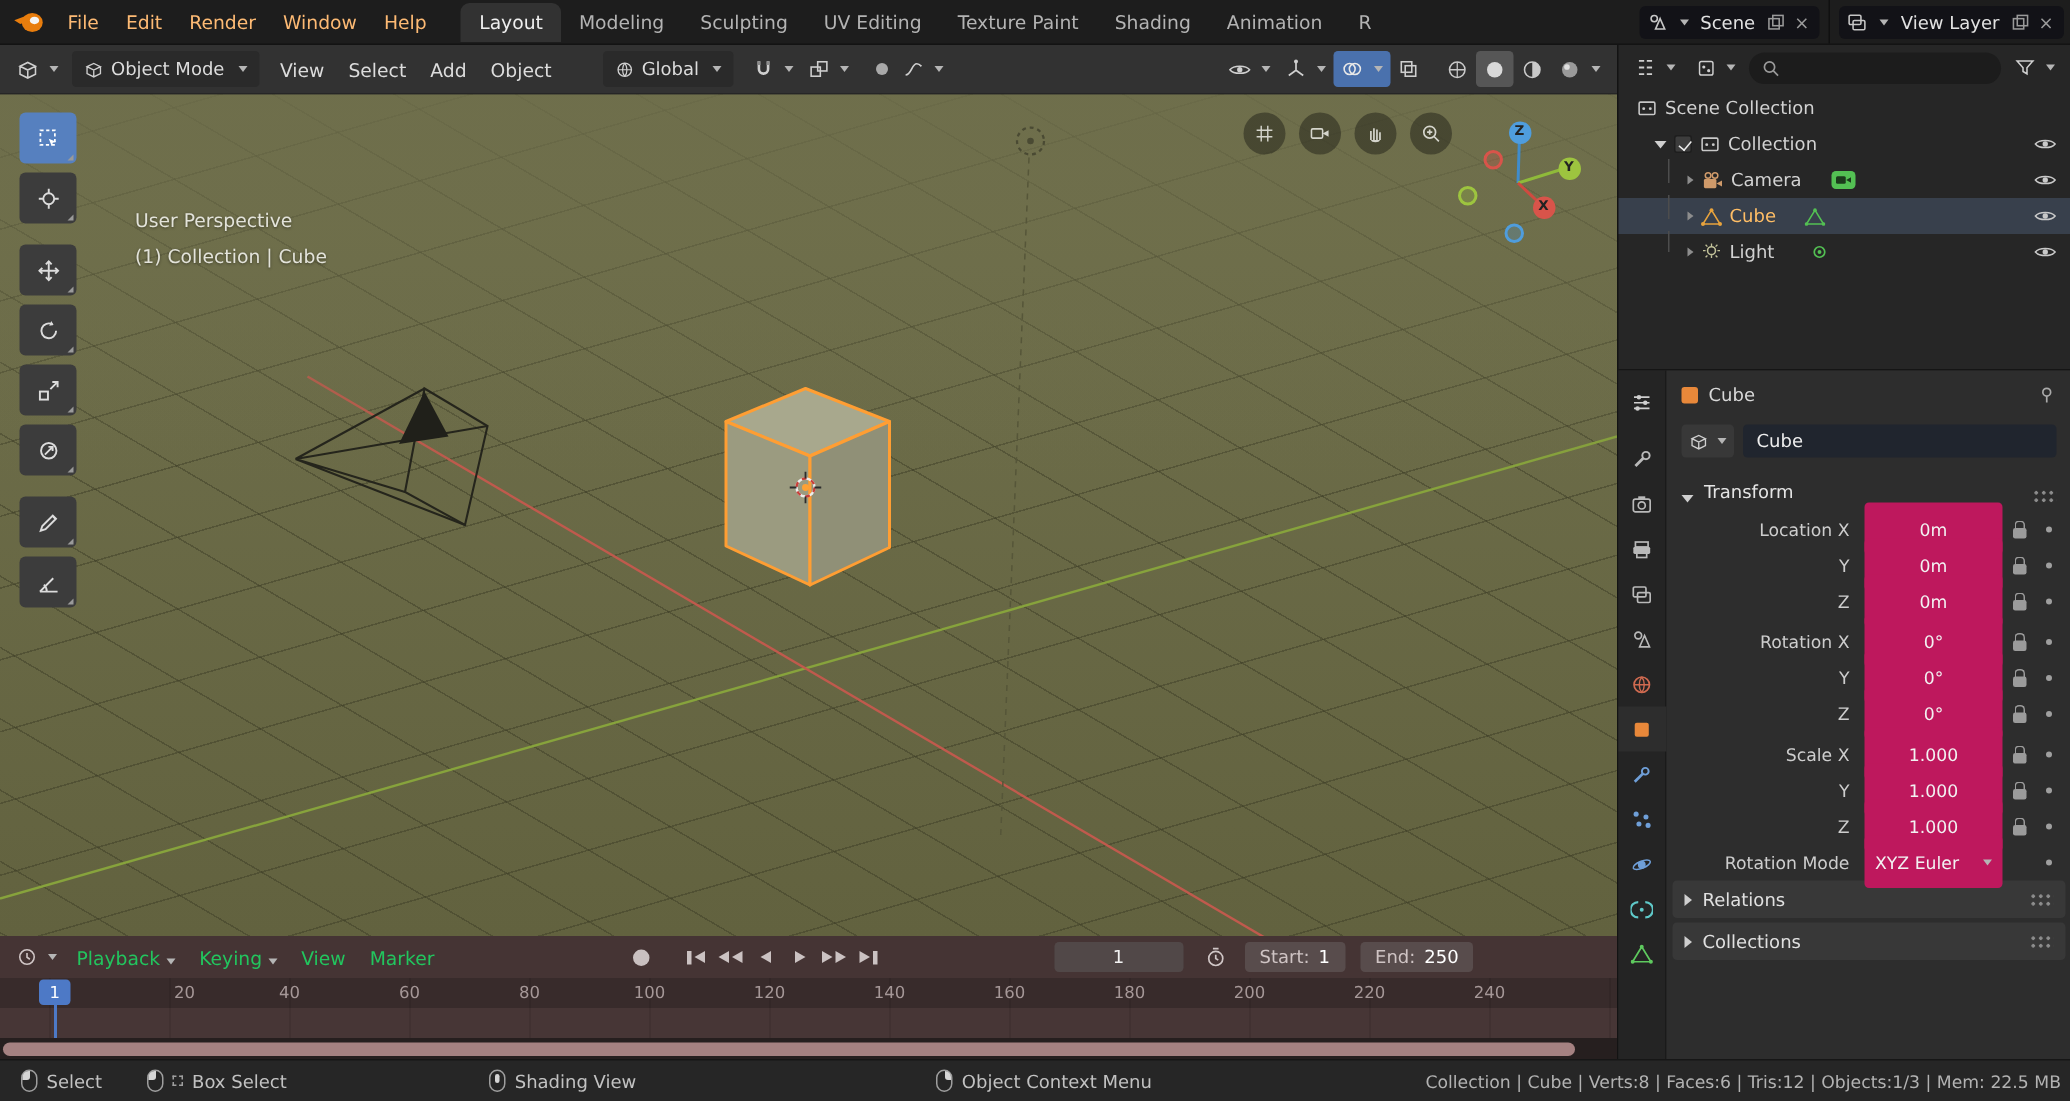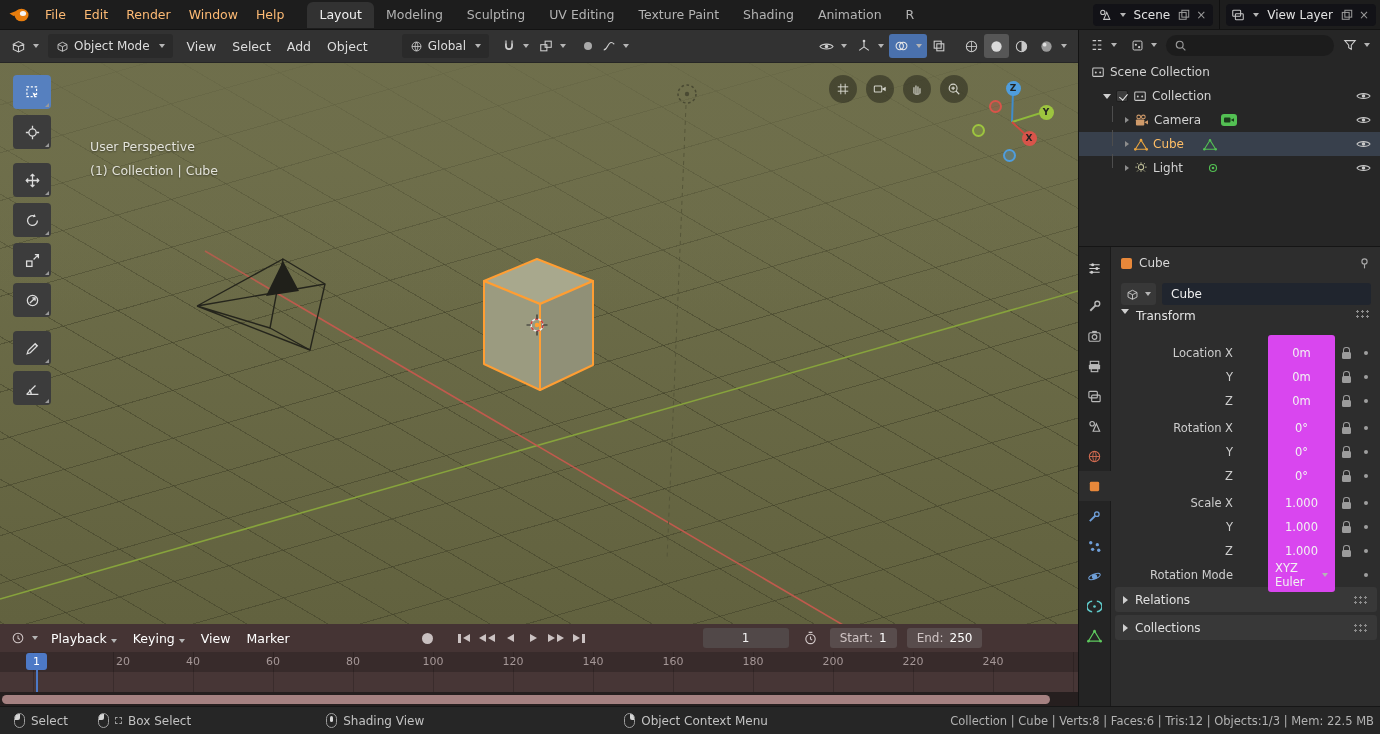--- a/index.html
+++ b/index.html
@@ -50,21 +50,21 @@
   .tool-btn::after { content:""; position:absolute; right:2px; bottom:2px; border-left:4px solid transparent; border-bottom:4px solid #9a9a9a; }
   .tool-gap { height:8px; }
   .navbtns { position:absolute; left:829px; top:12px; display:flex; gap:9px; }
   .navbtn { width:28px; height:28px; border-radius:50%; background:rgba(40,40,30,.55); display:flex; align-items:center; justify-content:center; color:#d5d5cc; }
   .gizmo { position:absolute; left:972px; top:19px; width:80px; height:80px; }
   .gz { position:absolute; width:15px; height:15px; border-radius:50%; display:flex; align-items:center; justify-content:center; font-size:9px; font-weight:bold; color:#222; }
   .gzh { position:absolute; width:13px; height:13px; border-radius:50%; }
 
   
   .theader { position:absolute; left:0; top:624px; width:1078px; height:28px; background:#453434; display:flex; align-items:center; padding:0 6px; }
-  .theader .hmenu { color:#ffffff;text-align:center; }
+  .theader .hmenu { color:#22c55e;text-align:center; }
   .tbtn { height:20px; min-width:23px; display:flex; align-items:center; justify-content:center; gap:2px; border-radius:3px; }
   .tri-l { width:0; height:0; border-top:4.5px solid transparent; border-bottom:4.5px solid transparent; border-right:7px solid #cbc2c2; }
   .tri-r { width:0; height:0; border-top:4.5px solid transparent; border-bottom:4.5px solid transparent; border-left:7px solid #cbc2c2; }
   .tbar { width:2.5px; height:9px; background:#cbc2c2; }
   .rec { width:11px; height:11px; border-radius:50%; background:#c9c0c0; }
   .framefld { width:86px; height:20px; background:#514848; border-radius:3px; display:flex; align-items:center; justify-content:center; color:#f2f2f2; }
   .rangefld { height:20px; background:#584c4c; border-radius:3px; display:flex; align-items:center; padding:0 10px; gap:6px; }
   .rangefld .lab { color:#cfc4c4; } .rangefld .val { color:#fff; }
   .truler { position:absolute; left:0; top:652px; width:1078px; height:40px; background:#473636; }
   .numstrip { position:absolute; left:0; top:0; width:1078px; height:20px; background:#382b2b; }
@@ -92,24 +92,24 @@
   .props { position:absolute; left:0; top:217px; width:302px; height:459px; display:flex; }
   .tabstrip { width:32px; background:#242424; display:flex; flex-direction:column; align-items:center; padding-top:6px; border-right:1px solid #1a1a1a; }
   .ptab { width:32px; height:30px; display:flex; align-items:center; justify-content:center; }
   .ptab.active { background:#2d2d2d; }
   .pcontent { flex:1; background:#2d2d2d; overflow:hidden; }
   .bcrow { height:32px; display:flex; align-items:center; padding:0 10px; gap:7px; }
   .sq-orange { width:11px; height:11px; background:#e8883a; border-radius:2px; }
   .namerow { height:30px; display:flex; align-items:center; padding:0 10px; gap:6px; }
   .iconpill { height:22px; background:#383838; border-radius:3px; display:flex; align-items:center; padding:0 5px; gap:2px; }
   .namefld { flex:1; height:22px; background:#20252e; border-radius:3px; display:flex; align-items:center; padding:0 9px; color:#eee; }
-  .pnlhead { height:26px; display:flex; align-items:flex-start; gap:7px; padding:0 10px; color:#e4e4e4; }
+  .pnlhead { height:26px; display:flex; align-items:flex-end; gap:7px; padding:0 10px; color:#e4e4e4; }
   .prow { display:grid; grid-template-columns:1fr 92px 22px 18px; align-items:center; height:24px; padding-right:6px; }
   .prow .plab { text-align:right; padding-right:10px; color:#cdcdcd; font-size:11.5px; }
-  .fld { height:35px; background:#d946ef; border-radius:3px; display:flex; align-items:center; justify-content:center; color:#f2f2f2; font-size:11.5px;margin-left:25px; }
+  .fld { height:35px; background:#be185d; border-radius:3px; display:flex; align-items:center; justify-content:center; color:#f2f2f2; font-size:11.5px; }
   .fld.dd { justify-content:space-between; padding:0 7px; }
   .lock { position:relative; width:9px; height:7px; background:#9b9b9b; border-radius:1.5px; margin:6px auto 0; }
   .lock::before { content:""; position:absolute; left:1px; top:-5px; width:5px; height:5px; border:1.5px solid #9b9b9b; border-bottom:none; border-radius:3px 3px 0 0; }
   .adot { width:4px; height:4px; border-radius:50%; background:#9f9f9f; margin:0 auto; }
   .subrow { height:26px; display:flex; align-items:center; gap:7px; padding:0 10px 0 26px; color:#d6d6d6; }
   .pbar { height:25px; background:#383838; border-radius:3px; margin:3px 4px; display:flex; align-items:center; gap:7px; padding:0 8px; color:#e0e0e0; }
   .spacer { flex:1; }
 
   
   .statusbar { position:absolute; left:0; top:706px; width:1380px; height:28px; background:#262626; border-top:1px solid #161616; display:flex; align-items:center; color:#c2c2c2; }

